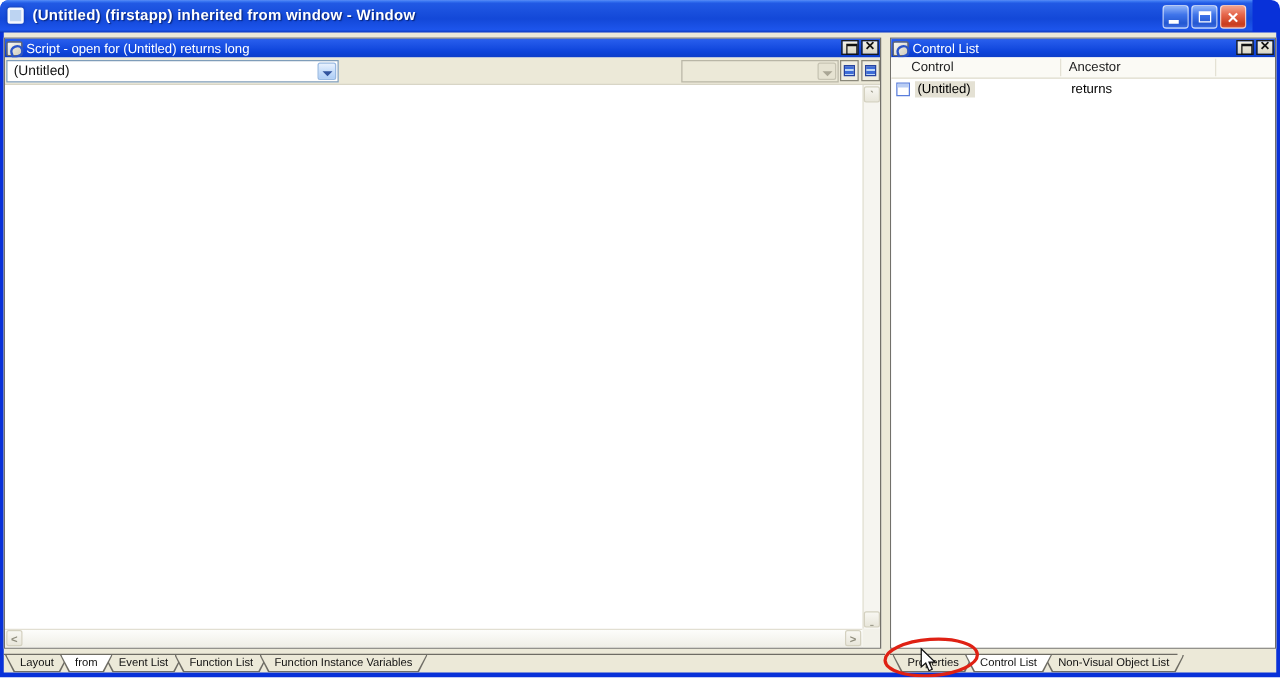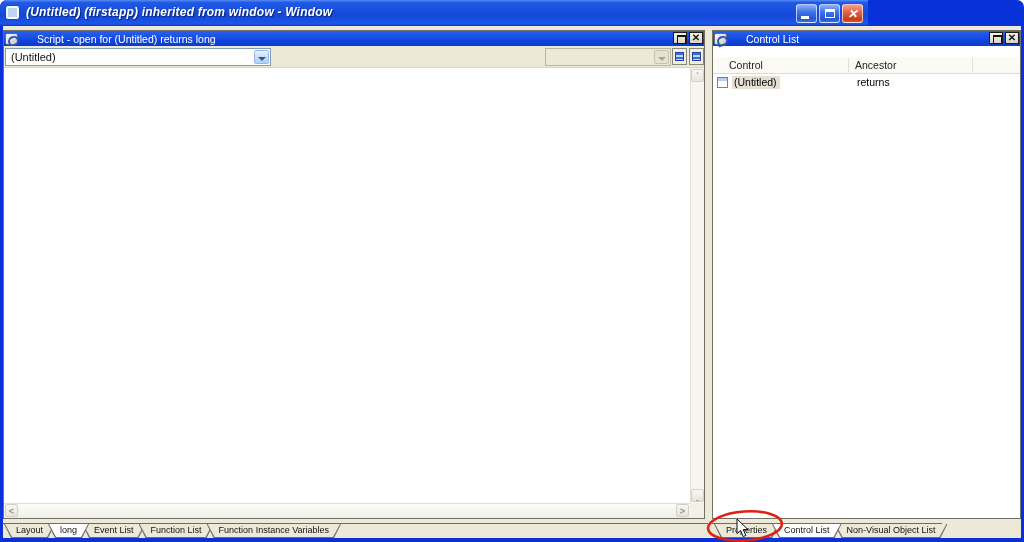--- a/index.html
+++ b/index.html
@@ -2,44 +2,44 @@
 <html><head>
 <meta charset="utf-8">
 <style>
   * { margin:0; padding:0; box-sizing:border-box; }
   html,body { width:1024px; height:542px; overflow:hidden; }
   body { font-family:"Liberation Sans", sans-serif; }
 
   .win { position:relative; width:1024px; height:542px; background:#0831d9; border-radius:7px 7px 0 0; overflow:hidden; }
 
   
-  .titlebar { position:absolute; left:0; top:0; width:868px; height:26px;
+  .titlebar { position:absolute; left:0; top:0; width:1002px; height:26px;
     background:linear-gradient(180deg,#5a8df5 0%,#3a77f2 4%,#2159e4 10%,#1348d8 58%,#1d55ec 92%,#0c38b8 100%);
-    display:flex; align-items:center;font-style:italic; }
+    display:flex; align-items:center; }
   .win-icon { position:absolute; left:6px; top:6px; width:13px; height:13px;
     background:#bdd4f2; border:2px solid #f4f8ff; border-radius:2px; box-shadow:0 0 2px #00227788; }
   .title-text { position:absolute; left:26px; top:5px; color:#fff; font-size:12px; font-weight:bold;
     text-shadow:1px 1px 1px rgba(0,20,80,.7); letter-spacing:.2px; }
   .cap-btns { position:absolute; right:5px; top:4px; display:flex; gap:2px; }
   .cap-btn { width:21px; height:19px; border-radius:3px; border:1px solid rgba(255,255,255,.65);
     position:relative; cursor:default; }
   .cap-btn.bluebtn { background:linear-gradient(180deg,#8fb4f9 0%,#3f74ea 40%,#2458d2 80%,#3a6ae0 100%); }
   .cap-btn.redbtn { background:linear-gradient(180deg,#f3a28d 0%,#e5654a 40%,#c93c1d 85%,#d85535 100%); }
   .glyph-min { position:absolute; left:4px; bottom:3px; width:8px; height:3px; background:#fff; }
   .glyph-max { position:absolute; left:5px; top:4px; width:10px; height:9px; border:1px solid #fff; border-top:3px solid #fff; }
   .glyph-x { position:absolute; left:0; top:1px; width:100%; text-align:center; color:#fff; font-size:12px; font-weight:bold; line-height:17px; }
 
   
   .client { position:absolute; left:3px; right:3px; top:26px; bottom:4px; background:#ece9d8; }
 
   
   .panel { position:absolute; border:1px solid #72706a; background:#fff; }
   .panel-title { position:absolute; left:0; top:0; right:0; height:15px;
     background:linear-gradient(180deg,#2a60ee 0%,#0d43da 70%,#0b3cc8 100%);
-    display:flex; align-items:center;gap:16px; }
+    display:flex; align-items:center; }
   .panel-title .pt-text { color:#fff; font-size:10.5px; padding-left:3px; white-space:nowrap; }
   .doc-icon { width:13px; height:12px; margin-left:1px; flex:0 0 auto;
     background:linear-gradient(135deg,#fafaf4,#cfccbc); border:1px solid #6a6a66; border-radius:2px; position:relative; }
   .doc-icon::after { content:""; position:absolute; left:2px; top:2px; width:7px; height:6px;
     border:2px solid #2b55c8; border-radius:50% 50% 50% 0; transform:rotate(-20deg); }
   .mini-btns { position:absolute; right:1px; top:1px; display:flex; gap:2px; }
   .mini-btn { width:14px; height:12px; background:linear-gradient(180deg,#f4f2e8,#d8d5c4); border:1px solid #1a1a1a; position:relative; }
   .mini-max::after { content:""; position:absolute; left:3px; top:2px; width:7px; height:6px; border:1px solid #111; border-top:2px solid #111; }
   .mini-x { font-size:10px; font-weight:bold; color:#111; text-align:center; line-height:10px; }
 
@@ -63,21 +63,21 @@
   .vscroll { position:absolute; right:0; top:0; bottom:0; width:14px; background:#f6f5f0; border-left:1px solid #e2dfd2; }
   .hscroll { position:absolute; left:0; bottom:0; right:14px; height:15px; background:linear-gradient(180deg,#fdfdfb,#efeee6); border-top:1px solid #e2dfd2; }
   .sb-btn { position:absolute; width:13px; height:13px; background:linear-gradient(180deg,#f8f7f2,#e8e6da);
     border:1px solid #d4d1c0; border-radius:2px; color:#8e8c7c; font-size:9px; font-weight:bold; text-align:center; line-height:12px; }
   .sb-up { left:0; top:1px; } .sb-dn { left:0; bottom:1px; }
   .sb-l { left:1px; top:0; } .sb-r { right:1px; top:0; }
   .corner { position:absolute; right:0; bottom:0; width:14px; height:15px; background:#f2f1e9; }
 
   
   #controllist-panel { left:709px; top:4px; width:309px; height:489px; }
-  .panel-body { position:absolute; left:0; top:15px; right:0; bottom:0; background:#fff;margin-top:11px; }
+  .panel-body { position:absolute; left:0; top:15px; right:0; bottom:0; background:#fff; }
   .list-header { position:absolute; left:0; top:0; right:0; height:17px; background:#fbfaf5; border-bottom:1px solid #dedbcd; }
   .col-h { position:absolute; top:2px; font-size:10.5px; color:#222; }
   .col-h.c1 { left:16px; } .col-h.c2 { left:142px; }
   .col-sep { position:absolute; top:1px; height:14px; width:1px; background:#e4e1d4; }
   .list-row { position:absolute; left:0; top:18px; right:0; height:16px; }
   .row-icon { position:absolute; left:4px; top:2px; width:11px; height:11px; background:#fff; border:1px solid #5a7edc; }
   .row-icon::before { content:""; position:absolute; left:0; top:0; right:0; height:3px; background:#b9cdf4; }
   .row-label { position:absolute; left:19px; top:1px; font-size:10.5px; background:#e4e1d4; padding:0 3px 1px 2px; }
   .row-ancestor { position:absolute; left:144px; top:1px; font-size:10.5px; }
 
@@ -193,21 +193,21 @@
     <div class="tabline" id="right-tabline"></div>
     <div class="tabstrip" id="left-tabs">
         <span class="tab">
           <span class="edge"></span>
           <span class="fill"></span>
           <span class="tab-label">Layout</span>
         </span>
         <span class="tab active">
           <span class="edge"></span>
           <span class="fill"></span>
-          <span class="tab-label">long</span>
+          <span class="tab-label">from</span>
         </span>
         <span class="tab">
           <span class="edge"></span>
           <span class="fill"></span>
           <span class="tab-label">Event List</span>
         </span>
         <span class="tab">
           <span class="edge"></span>
           <span class="fill"></span>
           <span class="tab-label">Function List</span>

